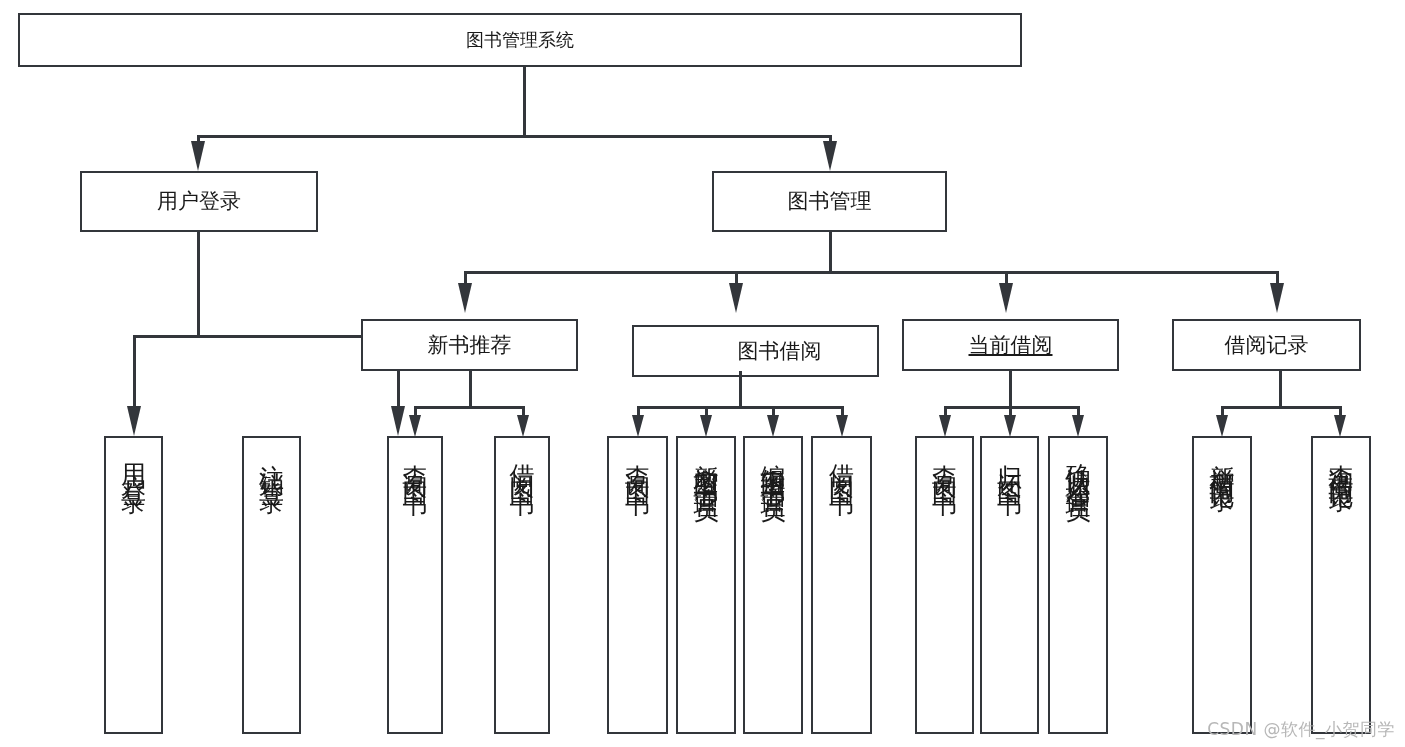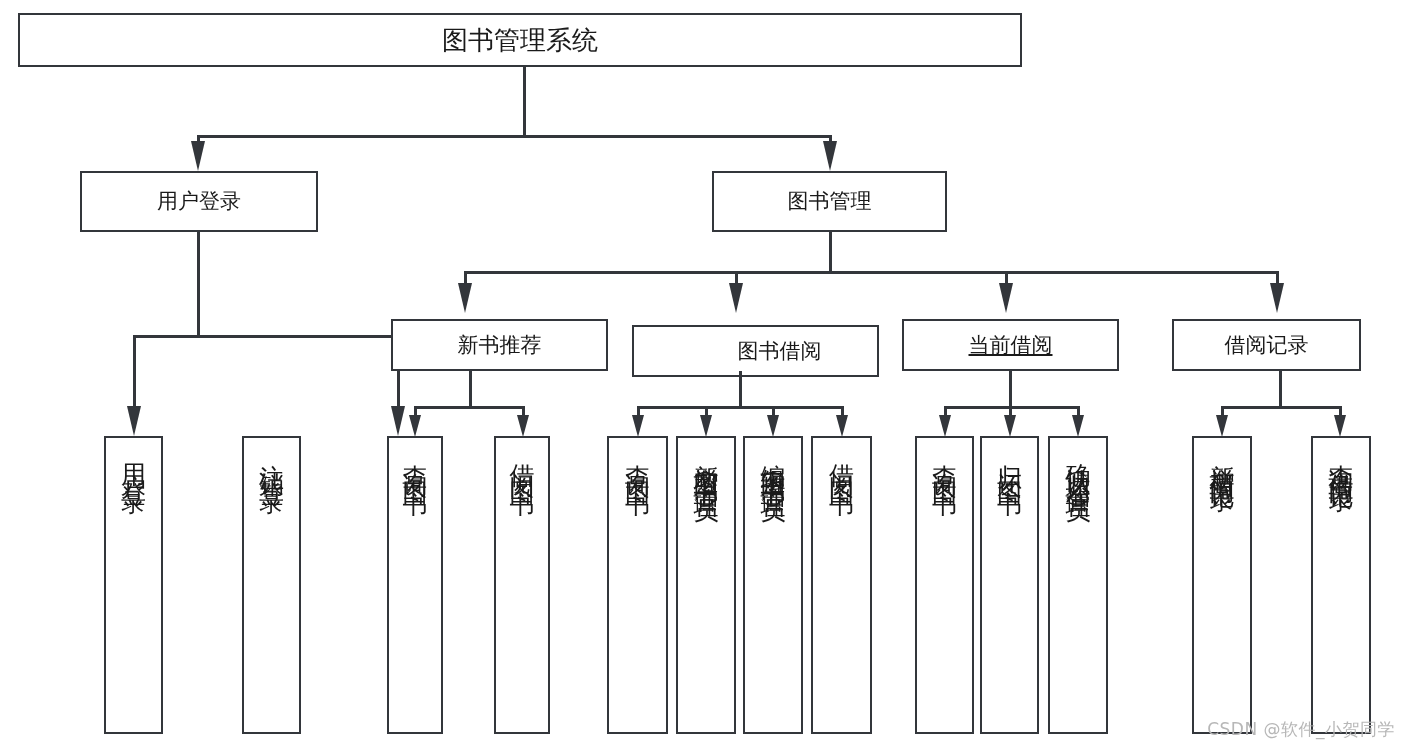--- a/index.html
+++ b/index.html
@@ -22,21 +22,21 @@
     color:#1a1a1a;
   }
   .node .lbl{
     display:block;
     text-align:center;
     line-height:1.18;
     white-space:nowrap;
   }
 
   
-  .node.root .lbl{font-size:26px;}
+  .node.root .lbl{font-size:18px;}
   
   .node.mid .lbl{font-size:21px;}
 
   
   .node.leaf{
     align-items:flex-start;
     justify-content:center;
     padding-top:6px;
   }
   .node.leaf .lbl{
@@ -123,21 +123,21 @@
   <div class="ln h" style="left:464px;top:271px;width:814px;"></div>
   <div class="ln v" style="left:464px;top:271px;height:14px;"></div>
   <div class="ln v" style="left:735px;top:271px;height:14px;"></div>
   <div class="ln v" style="left:1005px;top:271px;height:14px;"></div>
   <div class="ln v" style="left:1276px;top:271px;height:14px;"></div>
   <div class="arrow" style="left:458px;top:283px;"></div>
   <div class="arrow" style="left:729px;top:283px;"></div>
   <div class="arrow" style="left:999px;top:283px;"></div>
   <div class="arrow" style="left:1270px;top:283px;"></div>
 
-  <div class="node mid" style="left:361px;top:319px;width:217px;height:52px;margin-left:30px;">
+  <div class="node mid" style="left:361px;top:319px;width:217px;height:52px;">
     <span class="lbl">新书推荐</span>
   </div>
   <div class="node mid" style="left:632px;top:325px;width:247px;height:52px;padding-left:48px;">
     <span class="lbl">图书借阅</span>
   </div>
   <div class="node mid" style="left:902px;top:319px;width:217px;height:52px;text-decoration:underline;">
     <span class="lbl">当前借阅</span>
   </div>
   <div class="node mid" style="left:1172px;top:319px;width:189px;height:52px;">
     <span class="lbl">借阅记录</span>

